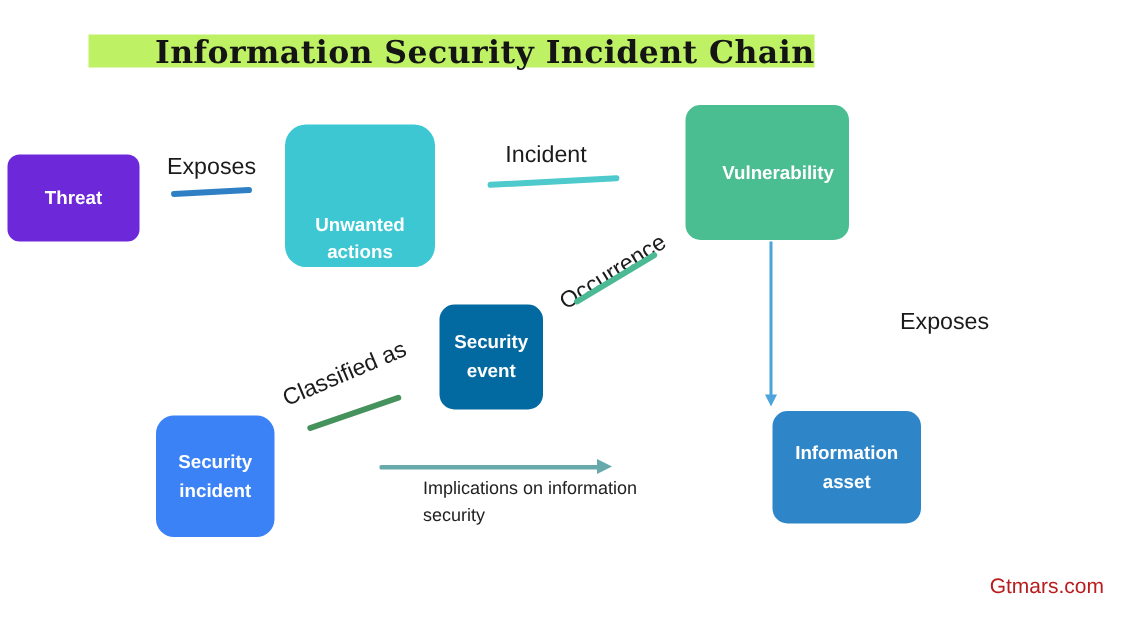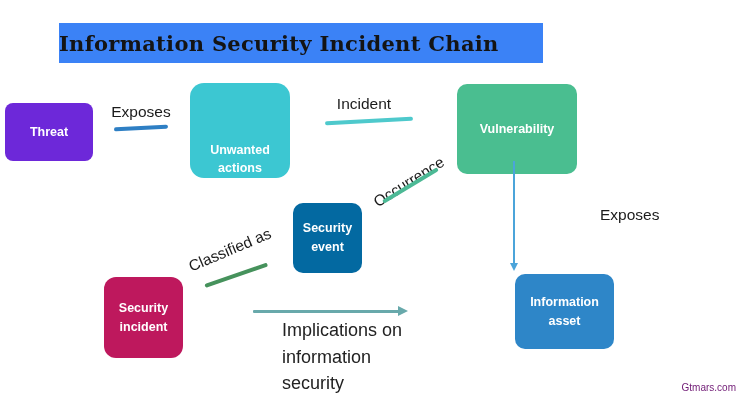--- a/index.html
+++ b/index.html
@@ -6,64 +6,64 @@
   .canvas {
     position: relative;
     width: 750px;
     height: 411px;
     background: #ffffff;
     font-family: "Liberation Sans", sans-serif;
     overflow: hidden;
   }
   .banner {
     position: absolute;
-    left: 59px; top: 23px; width: 484px; height: 40px;
-    background: #3b82f6;
-    display: flex; align-items: center; justify-content: flex-start;
+    left: 59px; top: 23px; width: 484px; height: 22px;
+    background: #bef264;
+    display: flex; align-items: center; justify-content: flex-end;
     font-family: "DejaVu Serif", serif;
     font-weight: bold;
     font-size: 21px;
     color: #141414;
     letter-spacing: 0.3px;
     white-space: nowrap;
   }
   .node {
     position: absolute;
     display: flex; align-items: center; justify-content: center;
     text-align: center;
     color: #ffffff;
     font-weight: bold;
     font-size: 12.5px;
     line-height: 1.5;
     box-sizing: border-box;
     padding: 0 10px;
   }
   .node-threat            { left: 5px;   top: 103px; width: 88px;  height: 58px; background: #6d28d9; border-radius: 8px; }
   .node-unwanted          { left: 190px; top: 83px;  width: 100px; height: 95px; background: #3CC7D2; border-radius: 14px; align-items: flex-end; }
-  .node-vulnerability     { left: 457px; top: 84px;  width: 120px; height: 90px; background: #4ABE90; border-radius: 10px; }
+  .node-vulnerability     { left: 457px; top: 70px;  width: 109px; height: 90px; background: #4ABE90; border-radius: 10px; justify-content: flex-end; }
   .node-security-event    { left: 293px; top: 203px; width: 69px;  height: 70px; background: #0369a1; border-radius: 10px; }
-  .node-security-incident { left: 104px; top: 277px; width: 79px;  height: 81px; background: #be185d; border-radius: 12px; }
+  .node-security-incident { left: 104px; top: 277px; width: 79px;  height: 81px; background: #3b82f6; border-radius: 12px; }
   .node-info-asset        { left: 471px; top: 274px; width: 99px;  height: 75px; background: #2E86C8; border-radius: 10px; margin-left: 44px; }
 
   .edge-label {
     position: absolute;
     color: #1b1b1b;
     font-size: 15.5px;
     white-space: nowrap;
   }
   .lbl-causes     { left: 110px; top: 103px; width: 62px; text-align: center; }
   .lbl-exploits   { left: 332px; top: 95px;  width: 64px; text-align: center; }
   .lbl-occurrence { left: 362px; top: 173px; width: 94px; text-align: center;
                     transform: rotate(-32deg); }
   .lbl-classified { left: 182px; top: 241px; width: 96px; text-align: center;
                     transform: rotate(-23deg); }
   .lbl-exposes    { left: 600px; top: 206px; }
   .lbl-implications {
     left: 282px; top: 317px; width: 144px;
-    font-size: 18px; line-height: 1.48; white-space: normal;
+    font-size: 12px; line-height: 1.48; white-space: normal;
     color: #222222;
   }
 
   .edge-line { position: absolute; border-radius: 2px; }
   .line-causes     { left: 114px; top: 126px; width: 54px; height: 4px; background: #2E7FC4; transform: rotate(-3deg); }
   .line-exploits   { left: 325px; top: 119px; width: 88px; height: 4px; background: #4EC9CC; transform: rotate(-3deg); }
   .line-occurrence { left: 383px; top: 200px; width: 64px; height: 4px; background: #4CB995; transform: rotate(-31deg); transform-origin: left center; }
   .line-classified { left: 205px; top: 284px; width: 66px; height: 4px; background: #46925C; transform: rotate(-19deg); transform-origin: left center; }
 
   .line-implications { left: 253px; top: 310px; width: 147px; height: 3px; background: #68A9AB; border-radius: 1px; }
@@ -78,22 +78,22 @@
   .head-exposes {
     position: absolute; left: 509.5px; top: 263px;
     width: 0; height: 0;
     border-left: 4.5px solid transparent;
     border-right: 4.5px solid transparent;
     border-top: 8px solid #4BA4DA;
   }
   .watermark {
     position: absolute;
     right: 14px; top: 382px;
-    font-size: 10px;
-    color: #701a75;
+    font-size: 14px;
+    color: #b91c1c;
   }
 </style>
 </head>
 <body>
 
 <div class="canvas">
 
   <div class="banner">
     <span>Information Security Incident Chain</span>
   </div>

